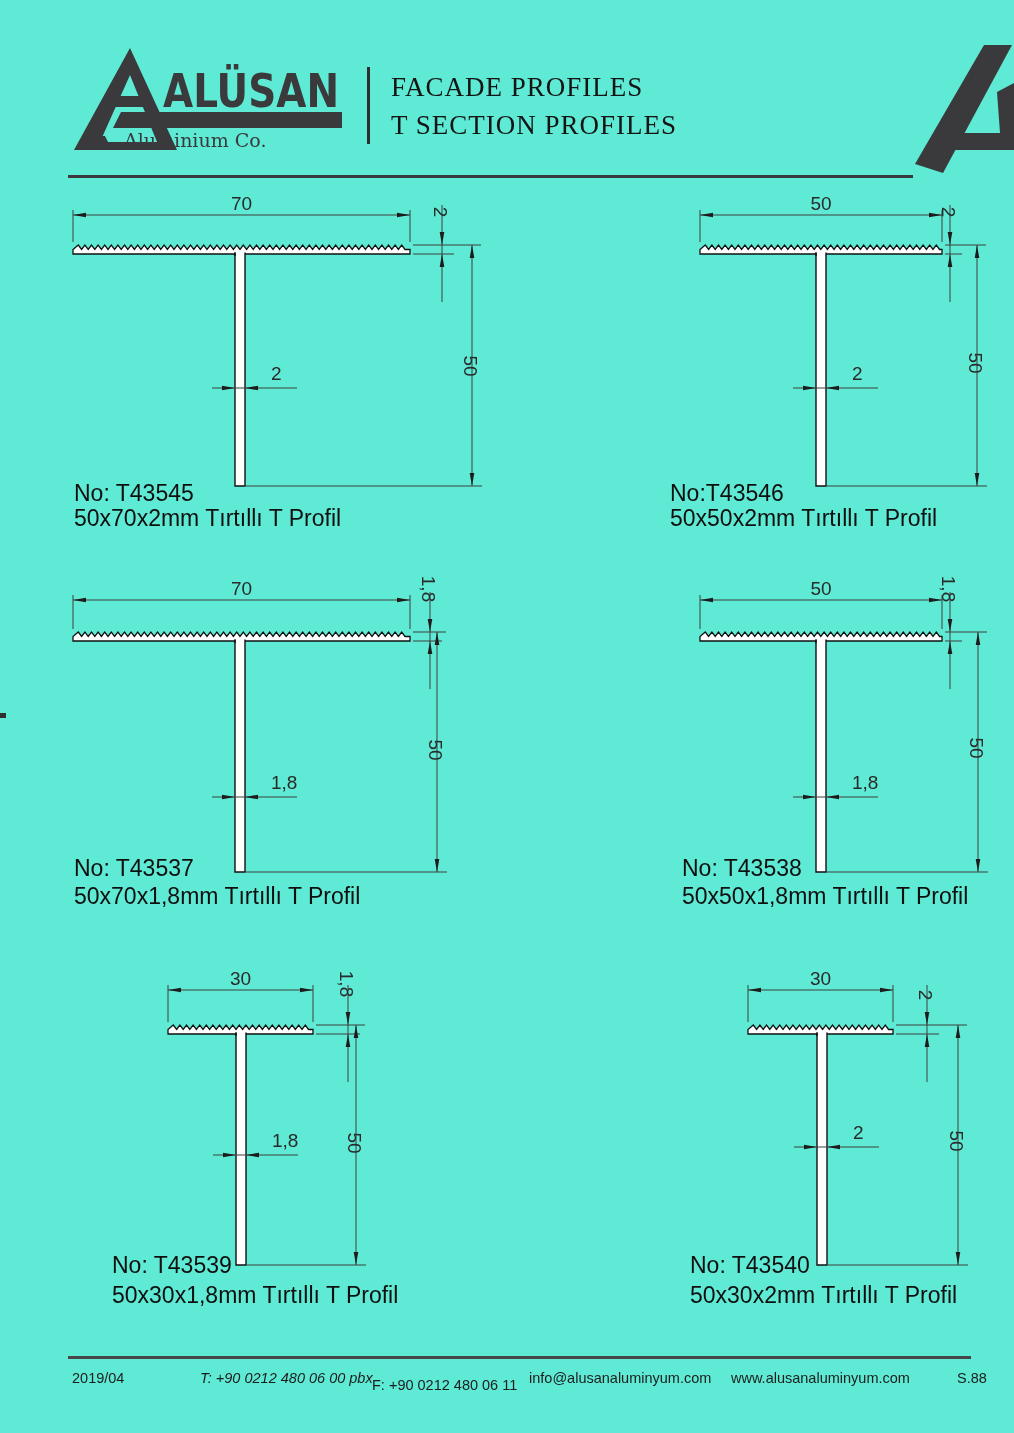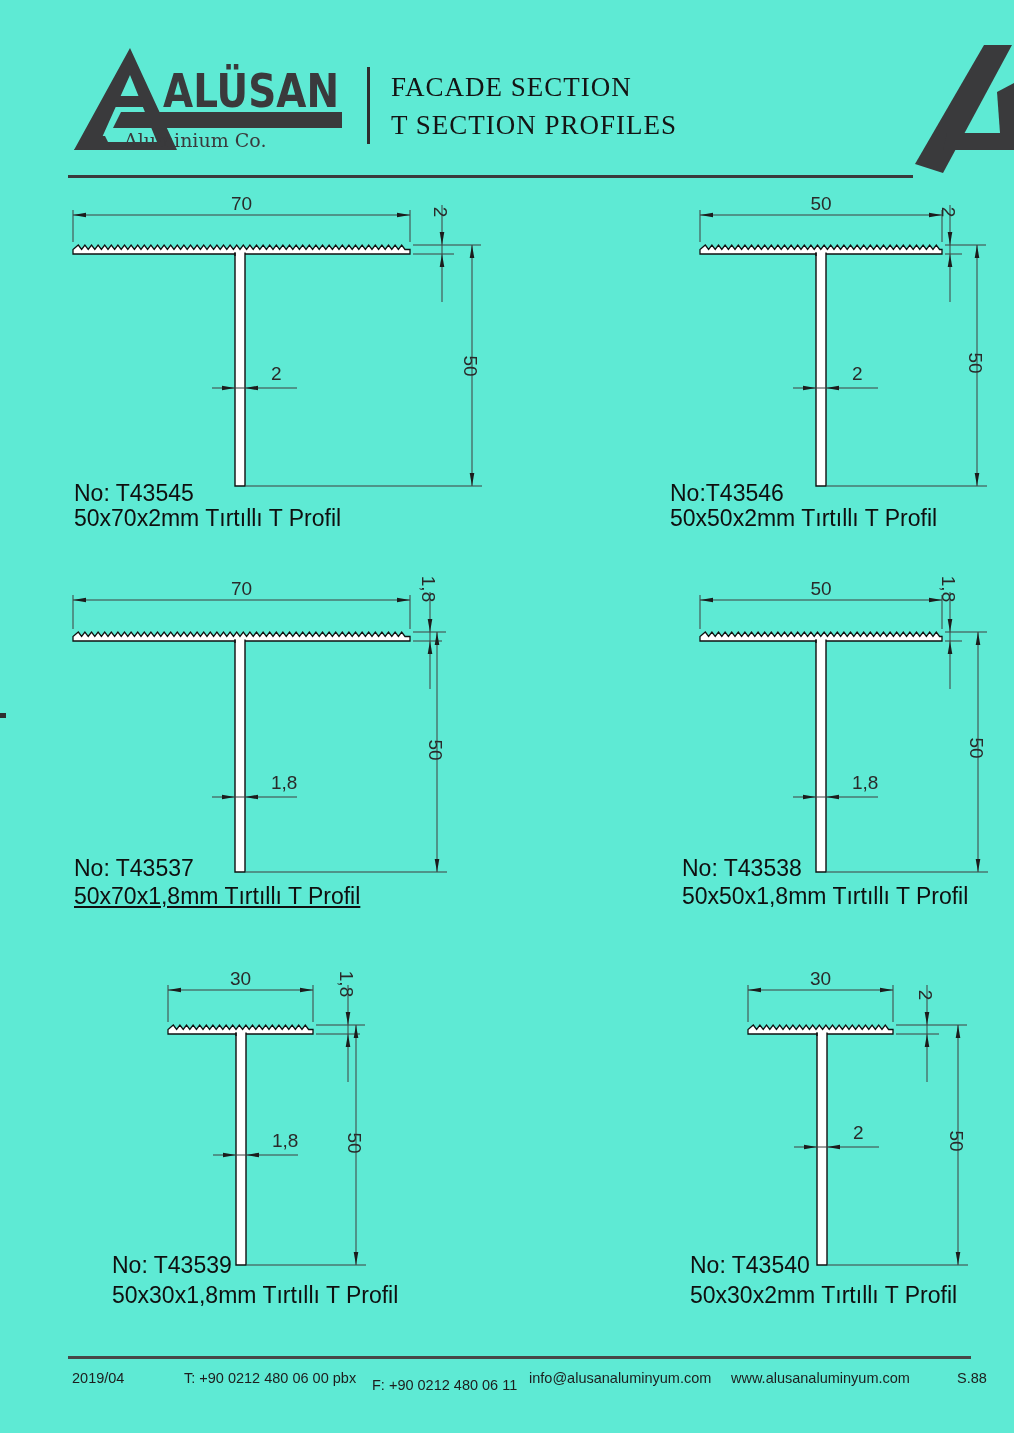--- a/index.html
+++ b/index.html
@@ -36,21 +36,21 @@
     <polygon points="74,150 112,150 105,136 86,136" fill="#3a3a3c"></polygon>
 
     <polygon points="121,112 342,112 342,128 113,128" fill="#3a3a3c"></polygon>
 
     <text x="163" y="107" font-family="DejaVu Sans, sans-serif" font-weight="bold" font-size="46" fill="#3a3a3c" textLength="176" lengthAdjust="spacingAndGlyphs">ALÜSAN</text>
 
     <text x="124" y="147" font-family="DejaVu Serif, serif" font-size="19" fill="#3a3a3c">Aluminium Co.</text>
   </svg>
 
   <div class="v-divider"></div>
-  <div class="title-line title-1">FACADE SECTION</div>
+  <div class="title-line title-1">FACADE PROFILES</div>
   <div class="title-line title-2">T SECTION PROFILES</div>
   <div class="header-rule"></div>
 
   <svg class="abs" style="left:900px;top:40px;width:114px;height:140px;" viewBox="900 40 114 140">
     <polygon points="984,45 1012,45 943,173 915,164" fill="#3a3a3c"></polygon>
     <polygon points="947,133 1014,133 1014,150 943,150" fill="#3a3a3c"></polygon>
     <polygon points="997,92 1014,83 1014,133 1000,133" fill="#3a3a3c"></polygon>
   </svg>
 
   <div class="edge-mark"></div>
@@ -214,32 +214,32 @@
       </g>
     </svg>
 
   <div class="profile-label" style="left:74px;top:480px;">No: T43545</div>
   <div class="profile-label" style="left:74px;top:505px;">50x70x2mm Tırtıllı T Profil</div>
 
   <div class="profile-label" style="left:670px;top:480px;">No:T43546</div>
   <div class="profile-label" style="left:670px;top:505px;">50x50x2mm Tırtıllı T Profil</div>
 
   <div class="profile-label" style="left:74px;top:855px;">No: T43537</div>
-  <div class="profile-label" style="left:74px;top:883px;text-decoration:underline;">50x70x1,8mm Tırtıllı T Profil</div>
+  <div class="profile-label" style="left:74px;top:883px;">50x70x1,8mm Tırtıllı T Profil</div>
 
   <div class="profile-label" style="left:682px;top:855px;">No: T43538</div>
   <div class="profile-label" style="left:682px;top:883px;text-align:right;">50x50x1,8mm Tırtıllı T Profil</div>
 
   <div class="profile-label" style="left:112px;top:1252px;">No: T43539</div>
   <div class="profile-label" style="left:112px;top:1282px;">50x30x1,8mm Tırtıllı T Profil</div>
 
   <div class="profile-label" style="left:690px;top:1252px;">No: T43540</div>
   <div class="profile-label" style="left:690px;top:1282px;">50x30x2mm Tırtıllı  T Profil</div>
 
   <div class="footer-rule"></div>
   <div class="footer-item" style="left:72px;">2019/04</div>
-  <div class="footer-item" style="left:184px;">T: +90 0212 480 06 00 pbx</div>
+  <div class="footer-item" style="left:200px;font-style:italic;">T: +90 0212 480 06 00 pbx</div>
   <div class="footer-item" style="left:372px;margin-top:7px;">F: +90 0212 480 06 11</div>
   <div class="footer-item" style="left:529px;">info@alusanaluminyum.com</div>
   <div class="footer-item" style="left:731px;">www.alusanaluminyum.com</div>
   <div class="footer-item" style="left:957px;">S.88</div>
 
 </div>
 
 </body></html>

